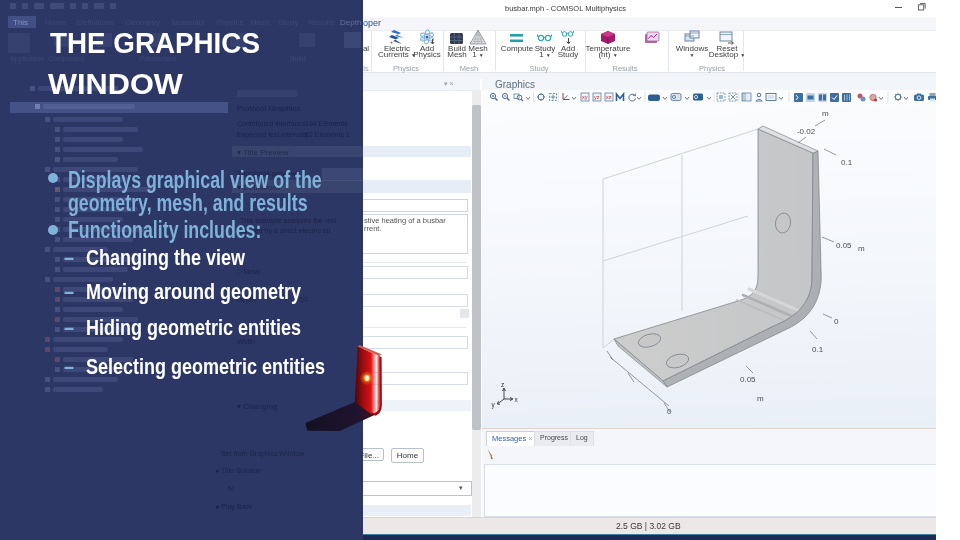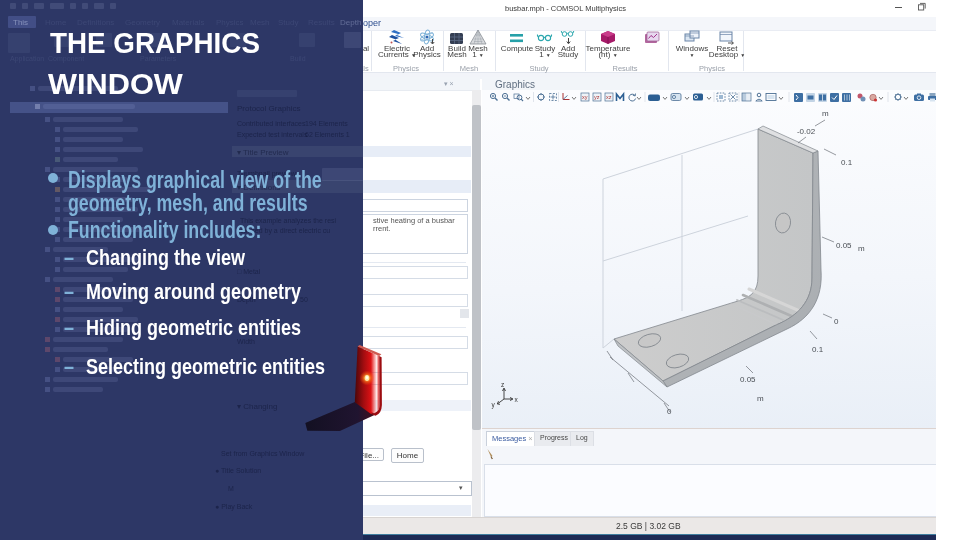--- a/index.html
+++ b/index.html
@@ -172,21 +172,21 @@
   <div id="setitems">
 
     <div class="abs" style="left:363px;top:77px;width:117px;height:13px;background:#f2f5f9;border-bottom:1px solid #e7ebf1;"></div>
     <div class="abs" style="left:444px;top:81px;width:18px;height:6px;color:#98a2b0;font-size:7px;line-height:6px;">▾ ×</div>
 
     <div class="abs" style="left:363px;top:146px;width:108px;height:11px;background:#e7edf7;"></div>
     <div class="abs" style="left:363px;top:180px;width:108px;height:13px;background:#e7edf7;"></div>
 
     <div class="abs" style="left:352px;top:199px;width:114px;height:11px;background:#fff;border:1px solid #ccd4e0;"></div>
     <div class="abs" style="left:352px;top:214px;width:114px;height:38px;background:#fff;border:1px solid #ccd4e0;"></div>
-    <div class="abs" style="left:364px;top:217px;width:106px;height:16px;font-size:7.5px;color:#555;line-height:8px;overflow:hidden;margin-left:9px;">stive heating of a busbar<br>rrent.</div>
+    <div class="abs" style="left:364px;top:217px;width:106px;height:16px;font-size:7.5px;color:#555;line-height:8px;overflow:hidden;">stive heating of a busbar<br>rrent.</div>
     <div class="abs" style="left:352px;top:262px;width:114px;height:1px;background:#e4e9f1;"></div>
     <div class="abs" style="left:352px;top:266px;width:114px;height:11px;background:#fff;border:1px solid #d5dce6;"></div>
     <div class="abs" style="left:352px;top:294px;width:114px;height:11px;background:#fff;border:1px solid #d5dce6;"></div>
     <div class="abs" style="left:460px;top:309px;width:9px;height:9px;background:#e3e6eb;"></div>
     <div class="abs" style="left:352px;top:327px;width:114px;height:1px;background:#e4e9f1;"></div>
     <div class="abs" style="left:352px;top:336px;width:114px;height:11px;background:#fff;border:1px solid #d5dce6;"></div>
     <div class="abs" style="left:352px;top:372px;width:114px;height:11px;background:#fff;border:1px solid #d5dce6;"></div>
     <div class="abs" style="left:363px;top:400px;width:108px;height:11px;background:#eef2f9;"></div>
 
     <div class="abs" style="left:340px;top:448px;width:44px;height:13px;background:#fdfdfd;border:1px solid #b9c0cb;border-radius:2px;font-size:8px;color:#333;text-align:right;line-height:13px;padding-right:4px;box-sizing:border-box;">File...</div>

